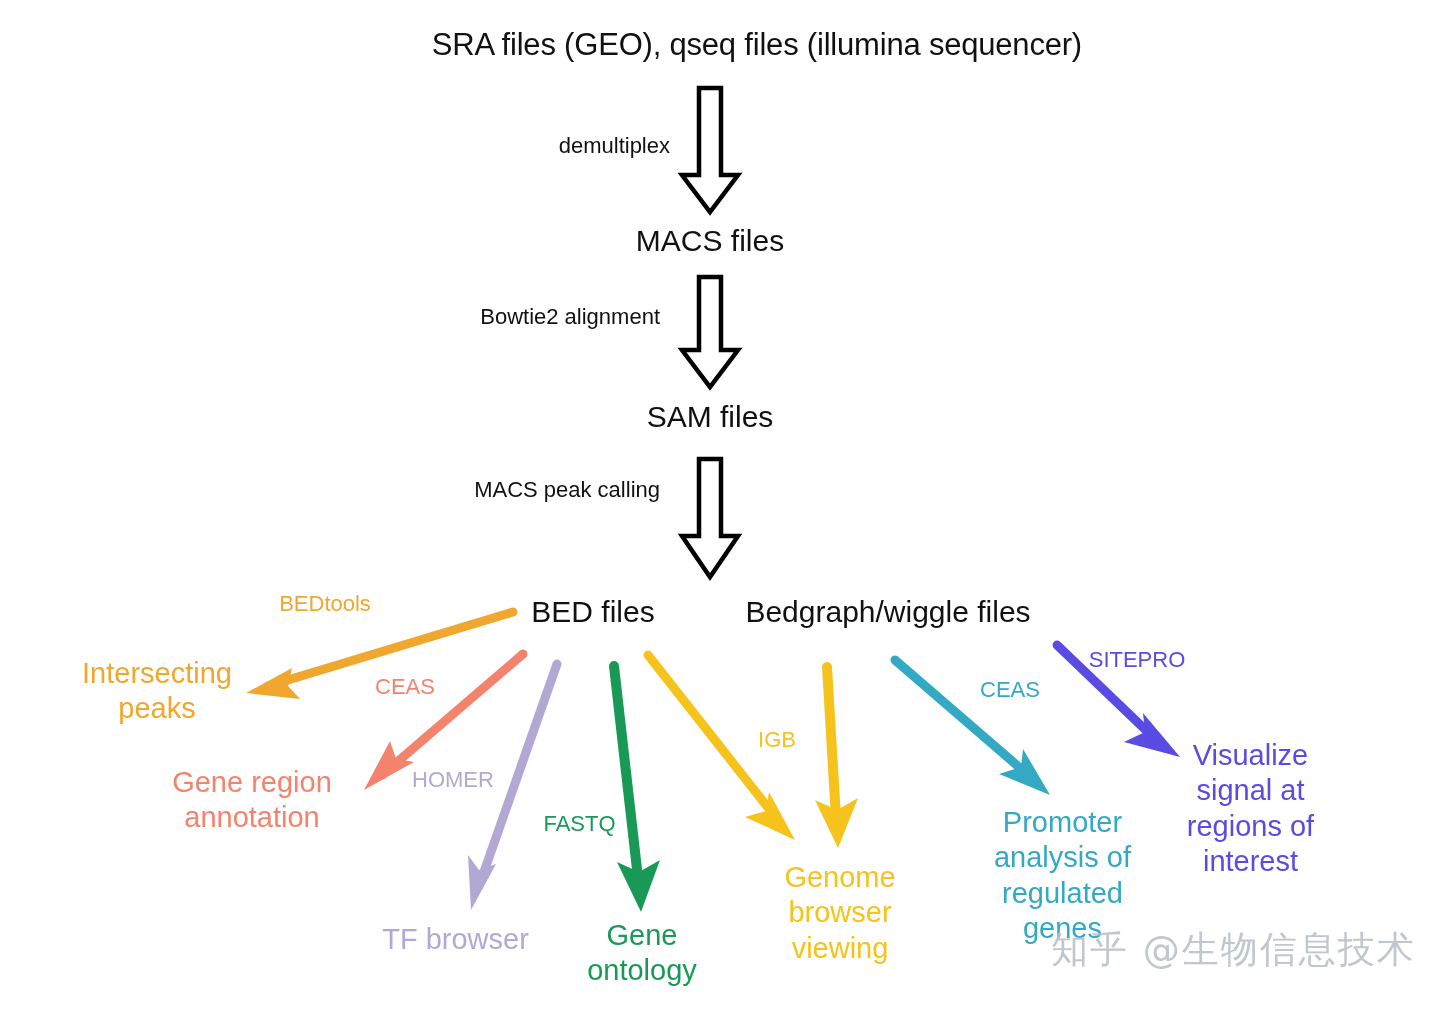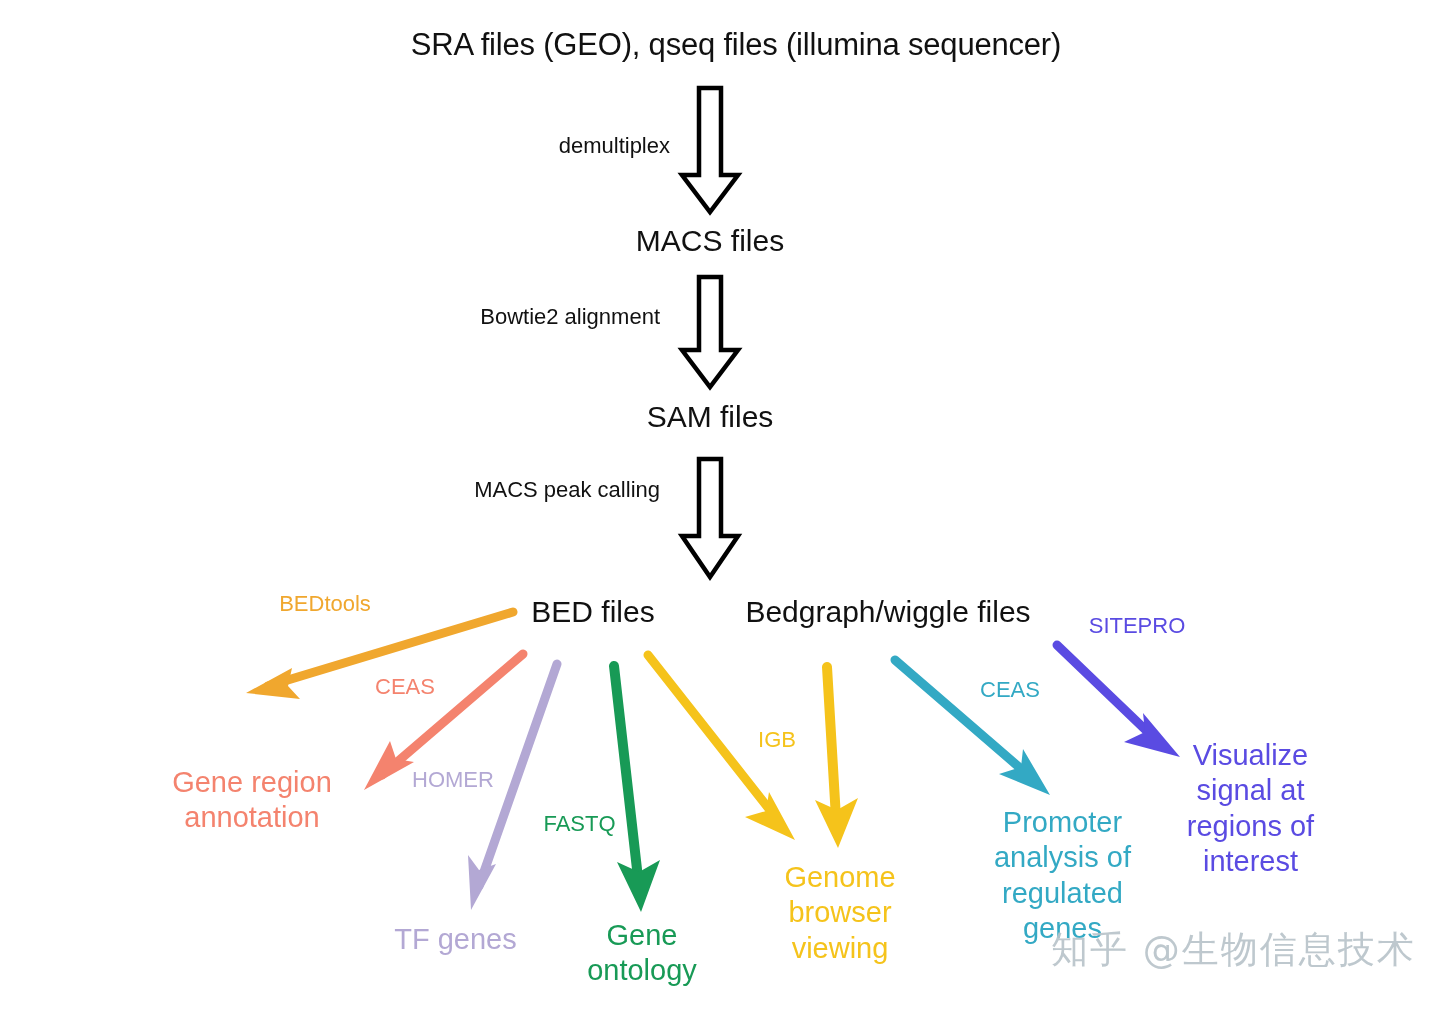--- a/index.html
+++ b/index.html
@@ -117,21 +117,21 @@
       <line x1="895" y1="660" x2="1027" y2="774" stroke="#33A9C4" stroke-width="9" stroke-linecap="round"></line>
       <path d="M 1050 795 L 999 774 L 1021 767 L 1023 749 Z" fill="#33A9C4"></path>
     </g>
 
     <g>
       <line x1="1057" y1="645" x2="1153" y2="737" stroke="#5A4BE2" stroke-width="9" stroke-linecap="round"></line>
       <path d="M 1180 757 L 1124 742 L 1145 732 L 1143 713 Z" fill="#5A4BE2"></path>
     </g>
   </svg>
 
-  <div class="node title" style="left:371px; top:28px; width:730px;">SRA files (GEO), qseq files (illumina sequencer)</div>
+  <div class="node title" style="left:352px; top:28px; width:730px;text-align:right;">SRA files (GEO), qseq files (illumina sequencer)</div>
 
   <div class="node step" style="left:430px; top:134px; width:240px; text-align:right;">demultiplex</div>
 
   <div class="node stage" style="left:565px; top:224px; width:290px;">MACS files</div>
 
   <div class="node step" style="left:320px; top:305px; width:340px; text-align:right;">Bowtie2 alignment</div>
 
   <div class="node stage" style="left:565px; top:400px; width:290px;">SAM files</div>
 
   <div class="node step" style="left:330px; top:478px; width:330px; text-align:right;">MACS peak calling</div>
@@ -145,27 +145,29 @@
   <div class="node elabel c-salmon" style="left:350px; top:675px; width:110px;">CEAS</div>
 
   <div class="node elabel c-purple" style="left:388px; top:768px; width:130px;">HOMER</div>
 
   <div class="node elabel c-green" style="left:522px; top:812px; width:115px;">FASTQ</div>
 
   <div class="node elabel c-yellow" style="left:742px; top:728px; width:70px;">IGB</div>
 
   <div class="node elabel c-teal" style="left:955px; top:678px; width:110px;">CEAS</div>
 
-  <div class="node elabel c-blue" style="left:1062px; top:614px; width:150px;">SITEPRO</div>
+  <div class="node elabel c-blue" style="left:1062px; top:648px; width:150px;">SITEPRO</div>
 
+  <div class="node term c-orange" style="left:42px; top:656px; width:230px;">Intersecting
+peaks</div>
 
   <div class="node term c-salmon" style="left:142px; top:765px; width:220px;">Gene region
 annotation</div>
 
-  <div class="node term c-purple" style="left:373px; top:922px; width:165px;">TF genes</div>
+  <div class="node term c-purple" style="left:373px; top:922px; width:165px;">TF browser</div>
 
   <div class="node term c-green" style="left:562px; top:918px; width:160px;">Gene
 ontology</div>
 
   <div class="node term c-yellow" style="left:760px; top:860px; width:160px;">Genome
 browser
 viewing</div>
 
   <div class="node term c-teal" style="left:975px; top:805px; width:175px;">Promoter
 analysis of

